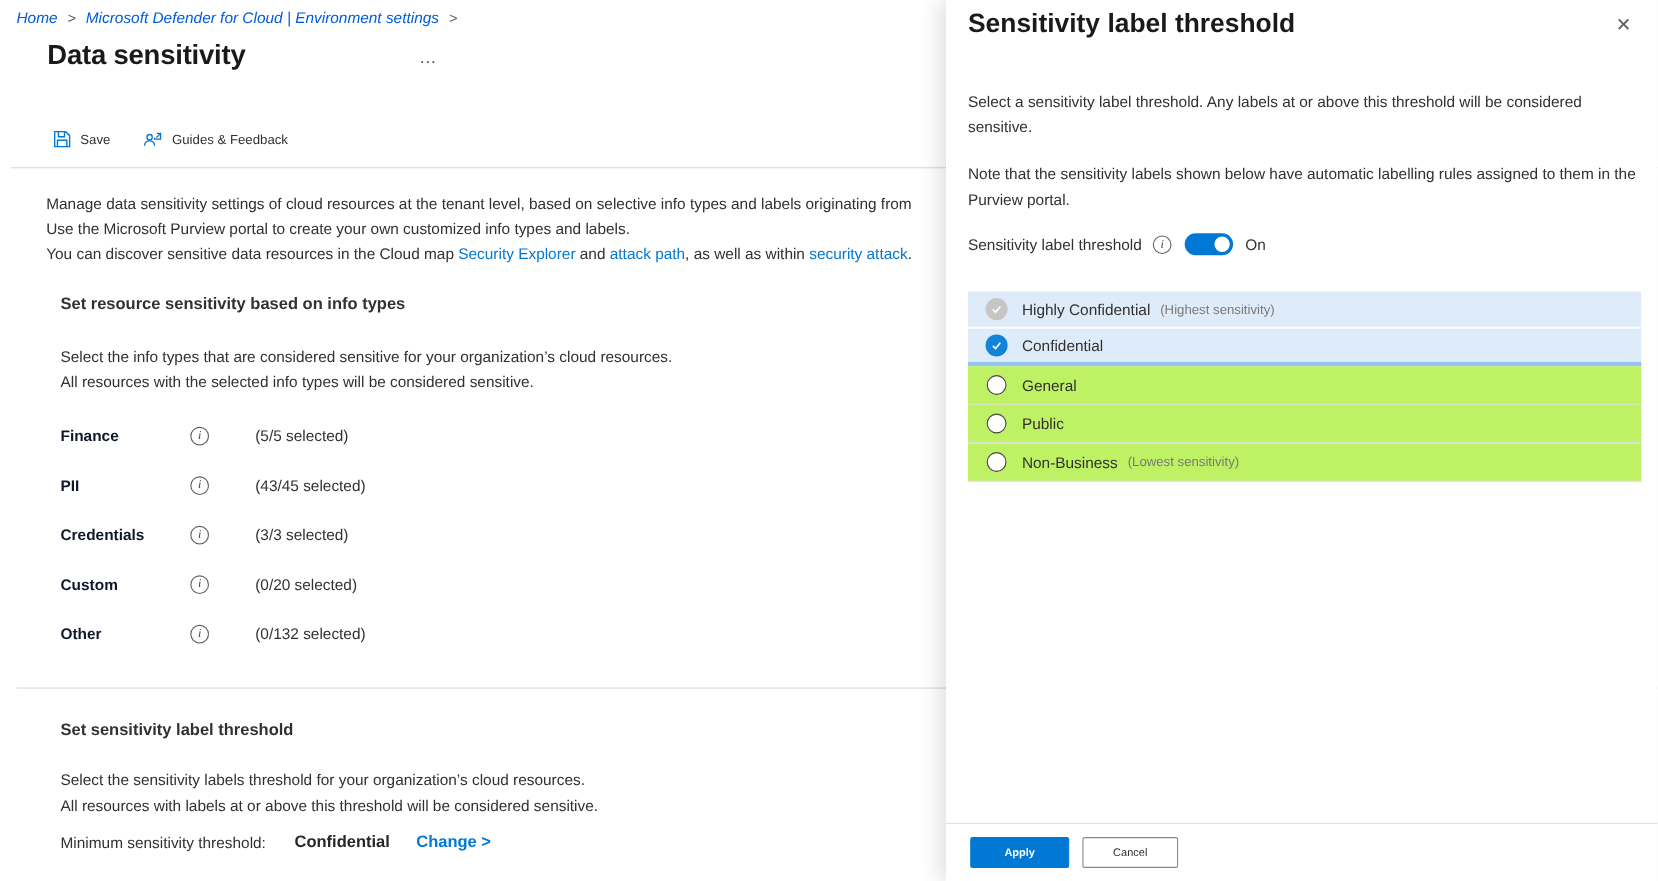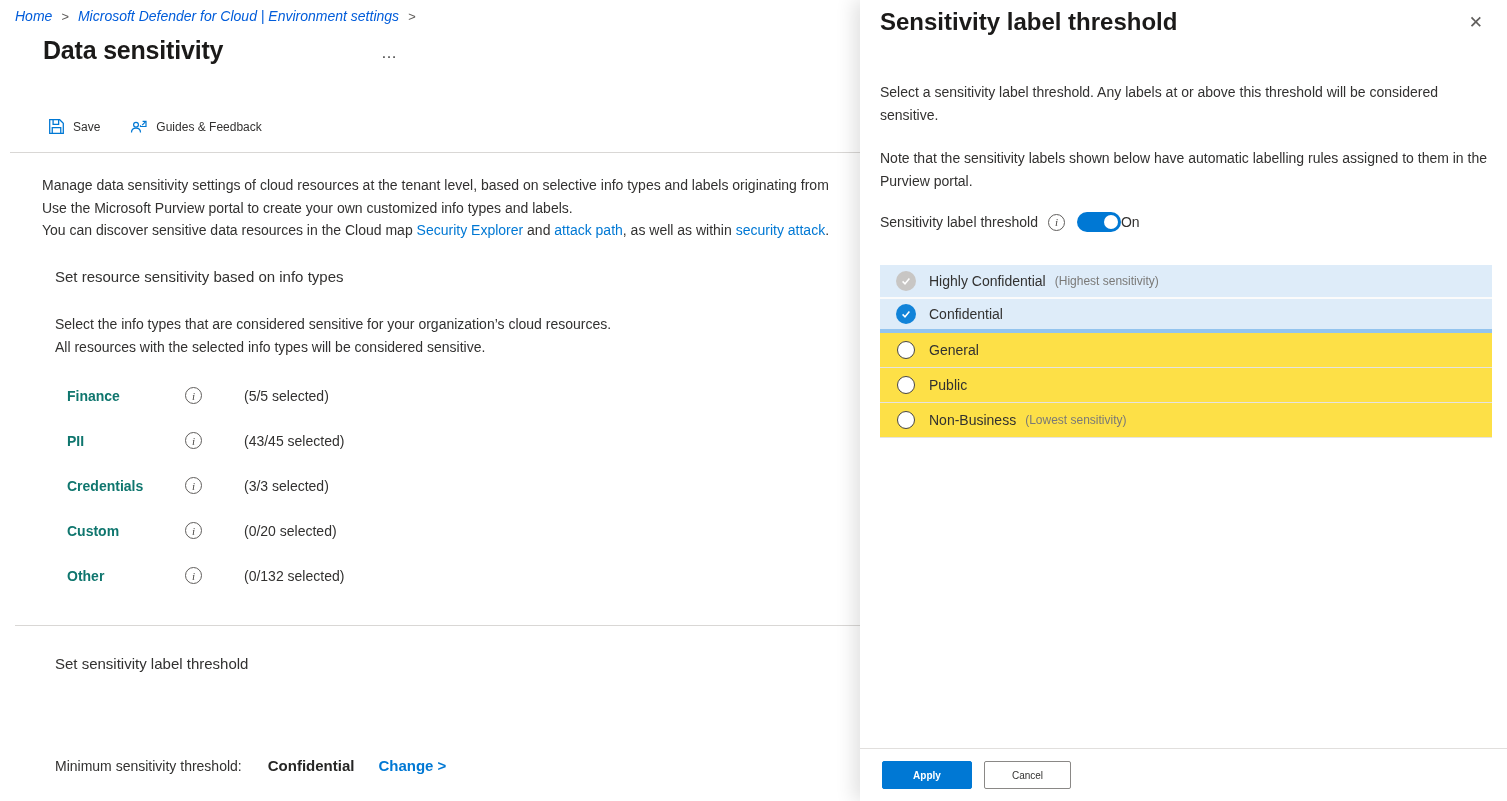--- a/index.html
+++ b/index.html
@@ -22,27 +22,27 @@
   .toolbar { position:absolute; left:48px; top:118px; display:flex; align-items:center; gap:30px; font-size:12px; }
   .tb-item { display:flex; align-items:center; gap:8px; cursor:pointer; color:#323130; }
   .tb-item svg { display:block; }
 
   .divider1 { position:absolute; left:10px; right:0; top:152px; border-top:1px solid #d9d7d5; }
   .divider2 { position:absolute; left:15px; right:0; top:625px; border-top:1px solid #d9d7d5; }
 
   .intro { position:absolute; left:42px; top:174px; font-size:14px; line-height:22.5px; white-space:nowrap; color:#323130; }
   .intro a { color:#0078d4; }
 
-  .section-head { font-size:15px; font-weight:400; color:#323130; }
+  .section-head { font-size:15px; font-weight:700; color:#323130; }
   .sec1 { position:absolute; left:55px; top:268px; font-size:14px; }
   .sec1 .desc { margin-top:28px; line-height:23px; }
 
   .it-rows { position:absolute; left:55px; top:373px; font-size:14px; }
   .it-row { display:flex; align-items:center; height:45px; }
-  .it-link { color:#0f766e; font-weight:700; width:118px;margin-left:12px; }
+  .it-link { color:#0f172a; font-weight:700; width:118px; }
   .it-icon-cell { width:59px; }
   .info-icon { display:inline-flex; width:17px; height:17px; border:1px solid #605e5c; border-radius:50%;
     align-items:center; justify-content:center; font-size:11px; color:#484644; cursor:pointer;
     font-family:"Liberation Serif", serif; font-style:italic; }
   .it-count { color:#323130; }
 
   .sec2 { position:absolute; left:55px; top:655px; font-size:14px; }
   .sec2 .desc { margin-top:26px; line-height:22.5px; }
 
   .min-row { position:absolute; left:55px; top:757px; font-size:14px; display:flex; align-items:center; }
@@ -58,24 +58,24 @@
 
   .panel-para { position:absolute; left:20px; width:616px; font-size:14px; line-height:23px; color:#323130; }
   .para1 { top:81px; }
   .para2 { top:147px; }
 
   .toggle-row { position:absolute; left:20px; top:212px; display:flex; align-items:center; font-size:14px; }
   .toggle-row .lbl { margin-right:10px; }
   .toggle-row .info-icon { margin-right:12px; }
   .toggle { position:relative; width:44px; height:20px; background:#0078d4; border-radius:10px; cursor:pointer; }
   .toggle .knob { position:absolute; right:3px; top:3px; width:14px; height:14px; background:#fff; border-radius:50%; }
-  .toggle-state { }
+  .toggle-state { margin-left:11px; }
 
   .label-list { position:absolute; left:20px; top:265px; width:612px; font-size:14px; }
-  .lbl-row { display:flex; align-items:center; height:34px; padding-left:16px; cursor:pointer; background:#fde047; }
+  .lbl-row { display:flex; align-items:center; height:34px; padding-left:16px; cursor:pointer; background:#bef264; }
   .lbl-row.hl { background:#deecf9; }
   .row1 { border-bottom:2px solid #fbfbfb; }
   .row2 { border-bottom:4px solid #93c4ef; }
   .row3, .row4 { height:35px; border-bottom:1px solid #e5e3e1; }
   .row5 { height:35px; border-bottom:1px solid #e5e3e1; }
   .chk { width:20px; height:20px; border-radius:50%; margin-right:13px; display:flex;
     align-items:center; justify-content:center; flex:0 0 auto; }
   .chk-disabled { background:#c8c6c4; }
   .chk-on { background:#1183d9; }
   .radio { width:18px; height:18px; border:1px solid #484644; border-radius:50%; background:#fff; }
@@ -169,20 +169,24 @@
         <a class="it-link">Other</a>
         <span class="it-icon-cell"><span class="info-icon">i</span></span>
         <span class="it-count">(0/132 selected)</span>
       </div>
     </div>
 
     <div class="divider2"></div>
 
     <div class="sec2">
       <div class="section-head">Set sensitivity label threshold</div>
+      <div class="desc">
+        <div>Select the sensitivity labels threshold for your organization’s cloud resources.</div>
+        <div>All resources with labels at or above this threshold will be considered sensitive.</div>
+      </div>
     </div>
 
     <div class="min-row">
       <span>Minimum sensitivity threshold:</span>
       <span class="min-value">Confidential</span>
       <a class="change-link">Change &gt;</a>
     </div>
 
   </div>
 

